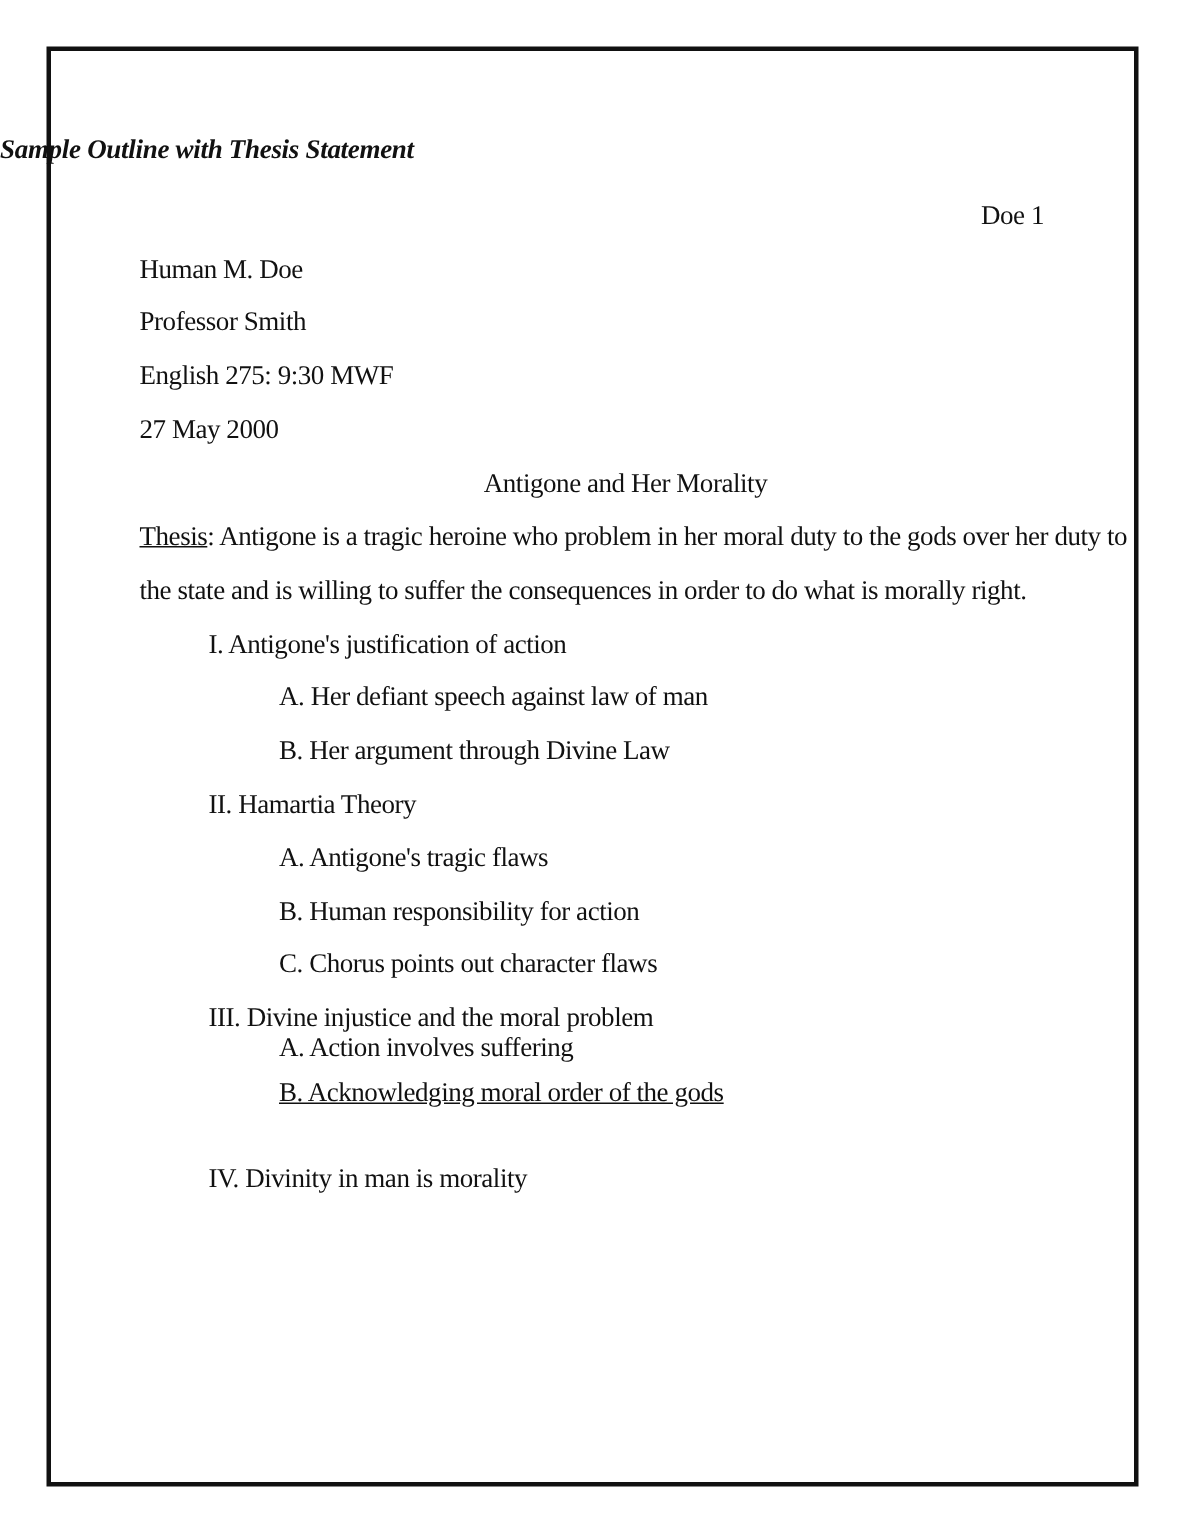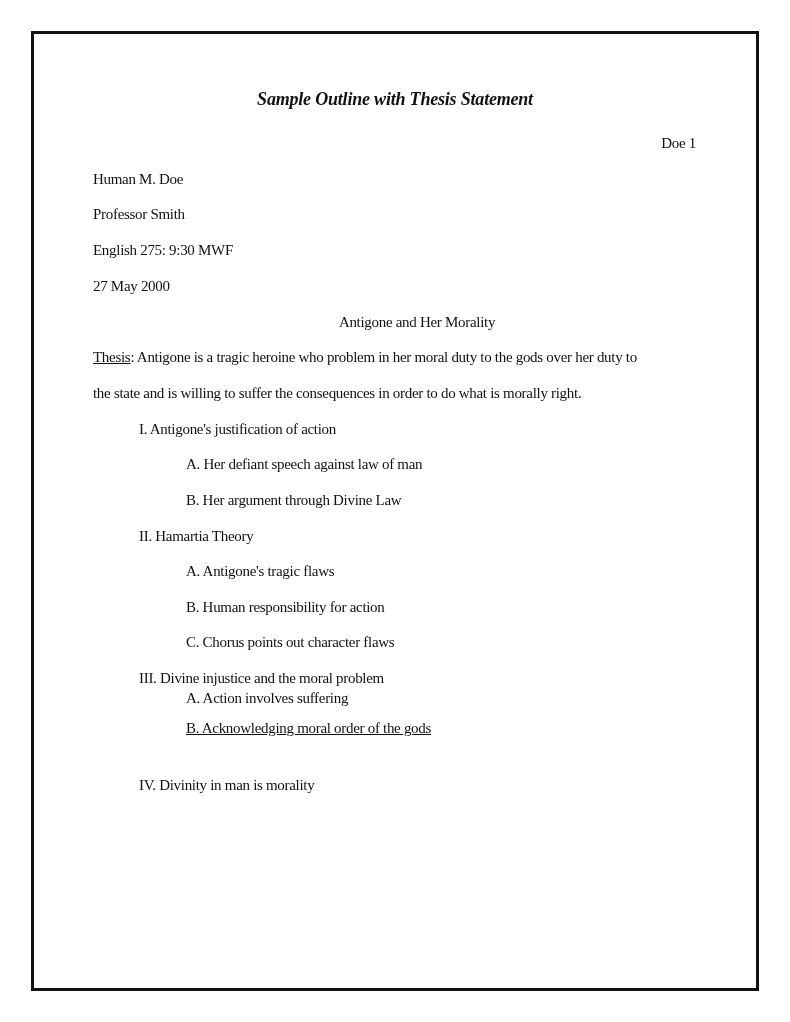--- a/index.html
+++ b/index.html
@@ -22,29 +22,29 @@
     width: 722px;
     height: 954px;
     border: 3px solid #111111;
     box-sizing: content-box;
   }
   .doc-title {
     position: absolute;
     left: 0;
     width: 790px;
     top: 89px;
-    text-align: center;
+    text-align: left;
     font-size: 18px;
     font-weight: bold;
     font-style: italic;
     letter-spacing: -0.2px;
   }
   .line {
     position: absolute;
-    font-size: 15px;
+    font-size: 18px;
     white-space: nowrap;
     letter-spacing: -0.3px;
     line-height: 18px;
   }
   .running-head {
     right: 94px;
     top: 134px;
   }
   .center {
     left: 0;

